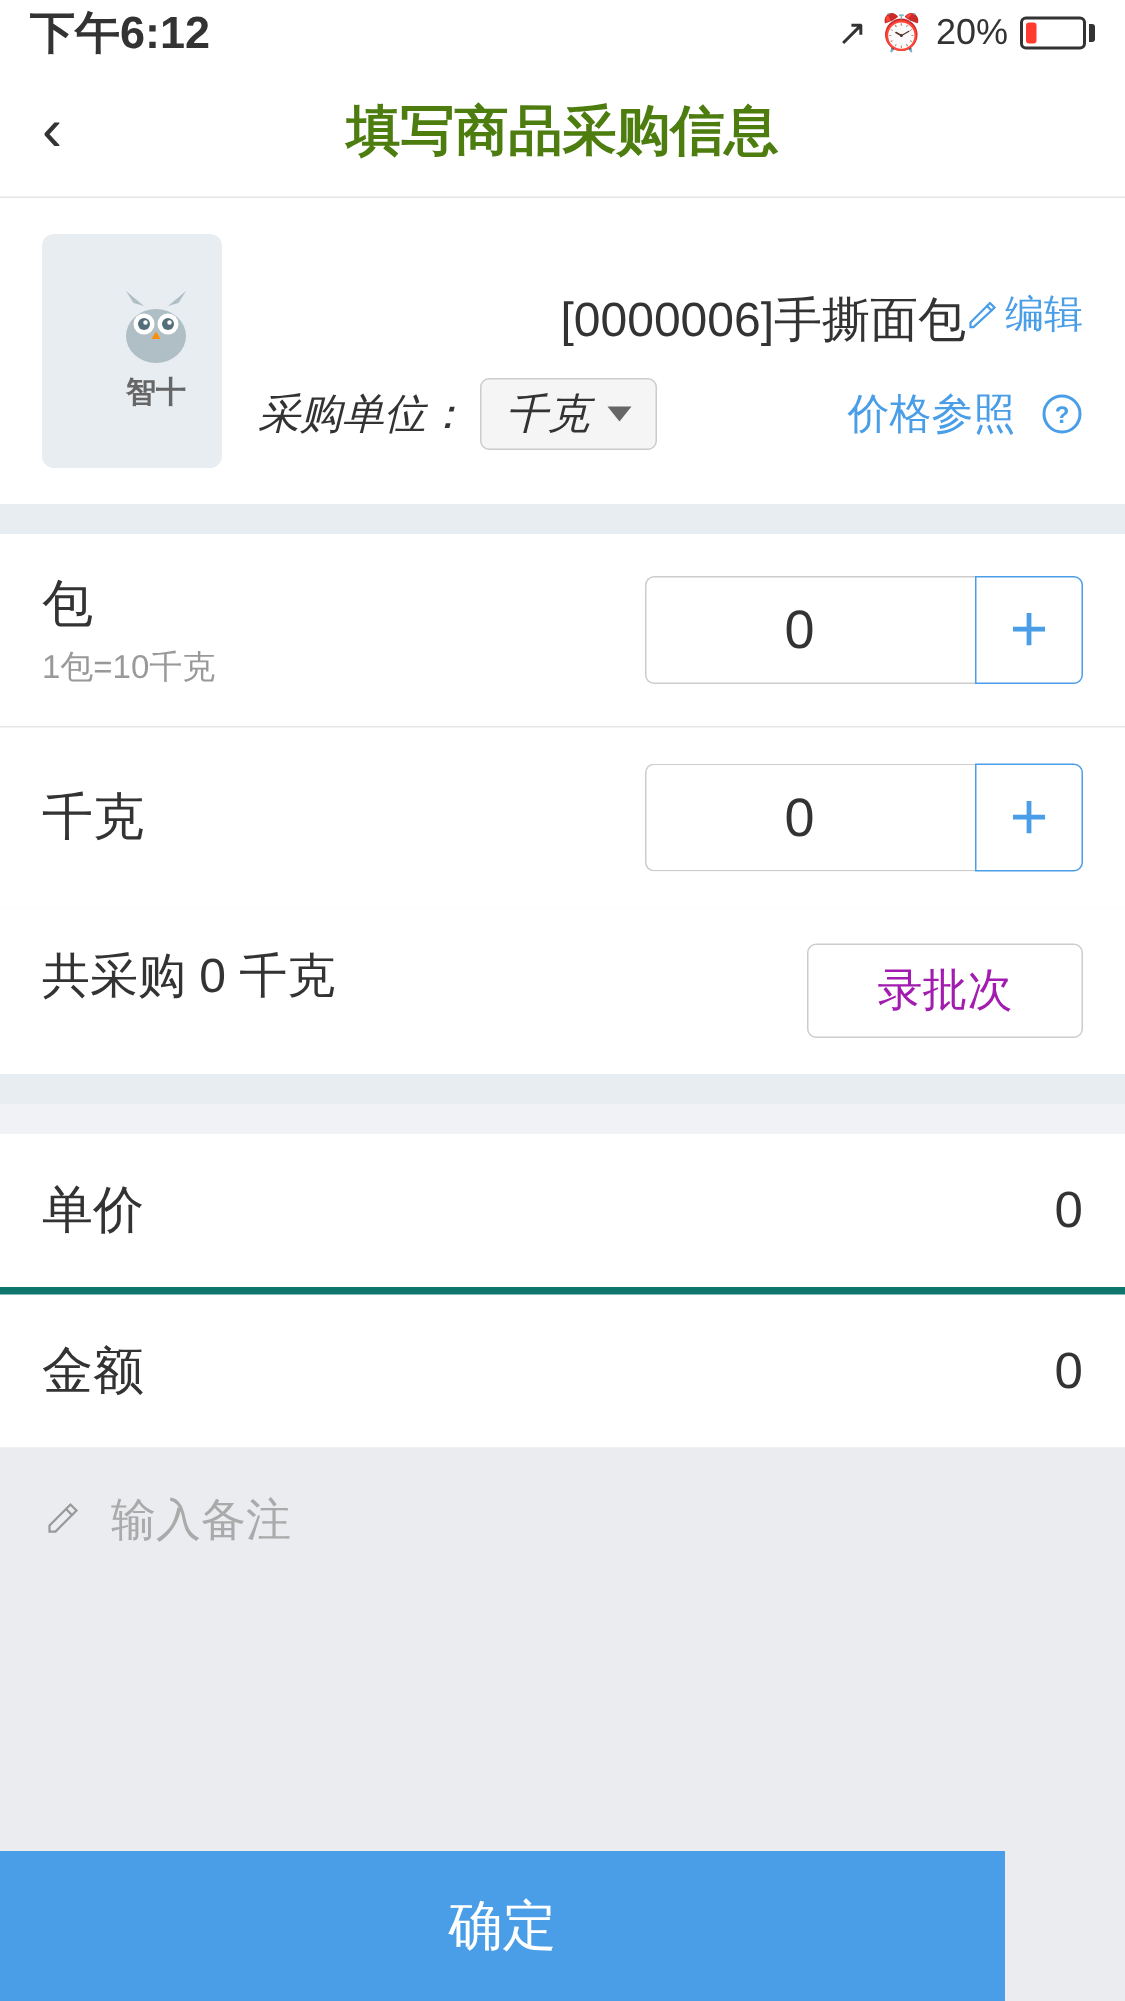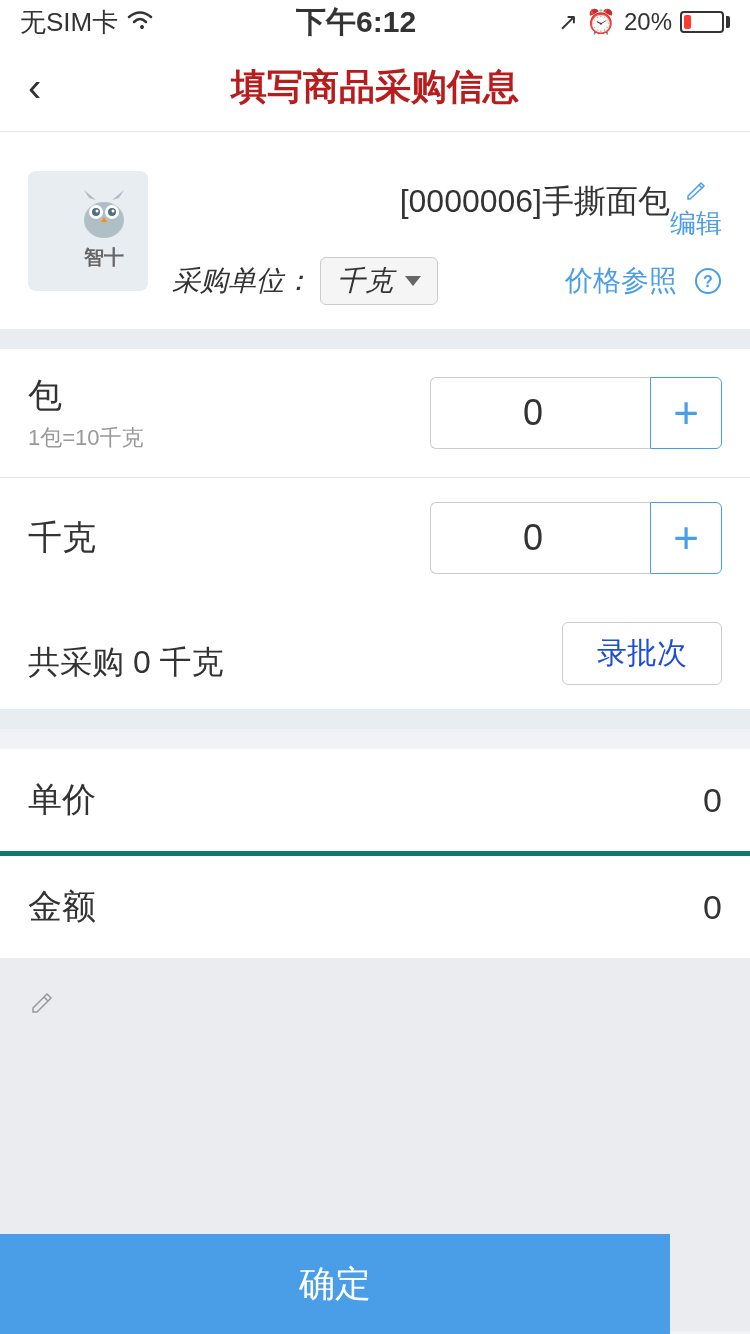--- a/index.html
+++ b/index.html
@@ -83,35 +83,35 @@
     .nav-back {
       position: absolute;
       left: 28px;
       font-size: 40px;
       color: #333;
       cursor: pointer;
     }
     .nav-title {
       font-size: 36px;
       font-weight: 600;
-      color: #b91c1c;
+      color: #4d7c0f;
     }
 
     
     .product-card {
       background: #fff;
       margin: 0;
       padding: 24px 28px;
       display: flex;
       align-items: center;
       gap: 24px;
     }
     .product-image {
       width: 120px;
-      height: 120px;
+      height: 156px;
       background: #e8edf2;
       border-radius: 8px;
       display: flex;
       align-items: center;
       justify-content: center;
       flex-shrink: 0;
       padding-left: 32px;
     }
     .product-image-logo {
       display: flex;
@@ -144,21 +144,20 @@
       font-weight: 500;
     }
     .edit-btn {
       font-size: 26px;
       color: #4a9ee8;
       display: flex;
       align-items: center;
       gap: 4px;
       cursor: pointer;
       white-space: nowrap;
-      flex-direction: column;
     }
     .product-unit-row {
       display: flex;
       align-items: center;
       justify-content: space-between;
     }
     .unit-label {
       font-size: 28px;
       color: #333;
       display: flex;
@@ -248,33 +247,33 @@
       justify-content: center;
       cursor: pointer;
       font-weight: 300;
     }
 
     
     .summary-row {
       background: #fff;
       padding: 24px 28px;
       display: flex;
-      align-items: flex-end;
+      align-items: flex-start;
       justify-content: space-between;
     }
     .summary-text {
       font-size: 32px;
       color: #333;
     }
     .batch-btn {
       border: 1px solid #ccc;
       border-radius: 6px;
-      padding: 10px 34px;
+      padding: 10px 46px;
       font-size: 30px;
-      color: #1d4ed8;
+      color: #a21caf;
       background: #fff;
       cursor: pointer;
     }
 
     
     .price-section {
       background: #fff;
       margin-top: 20px;
     }
     .price-row {
@@ -348,30 +347,20 @@
       border-right: 8px solid transparent;
       border-top: 10px solid #666;
       margin-left: 4px;
       vertical-align: middle;
     }
   </style>
 </head>
 <body>
 
 <div class="status-bar">
-  <div class="status-left">
-    <span>无SIM卡</span>
-    <span>
-      <svg width="28" height="22" viewBox="0 0 28 22">
-        <path d="M14 18 a2 2 0 1 1 0 .01z" fill="#333"></path>
-        <path d="M8 13 Q14 7 20 13" fill="none" stroke="#333" stroke-width="2.5" stroke-linecap="round"></path>
-        <path d="M3 8 Q14 -1 25 8" fill="none" stroke="#333" stroke-width="2.5" stroke-linecap="round"></path>
-      </svg>
-    </span>
-  </div>
   <div class="status-center">下午6:12</div>
   <div class="status-right">
     <span>↗</span>
     <span>⏰</span>
     <span>20%</span>
     <div class="battery">
       <div class="battery-body">
         <div class="battery-fill"></div>
       </div>
       <div class="battery-tip"></div>
@@ -480,17 +469,18 @@
   </div>
 </div>
 
 <div class="notes-section">
   <span class="notes-icon">
     <svg width="30" height="30" viewBox="0 0 30 30">
       <path d="M5 22L16 11l4 4L9 26H5v-4z" stroke="#999" stroke-width="1.5" fill="none"></path>
       <path d="M16 11l3-3 4 4-3 3" stroke="#999" stroke-width="1.5" fill="none"></path>
     </svg>
   </span>
+  <span class="notes-placeholder">输入备注</span>
 </div>
 
 <div class="empty-area"></div>
 
 <button class="confirm-btn">确定</button>
 
 </body></html>

